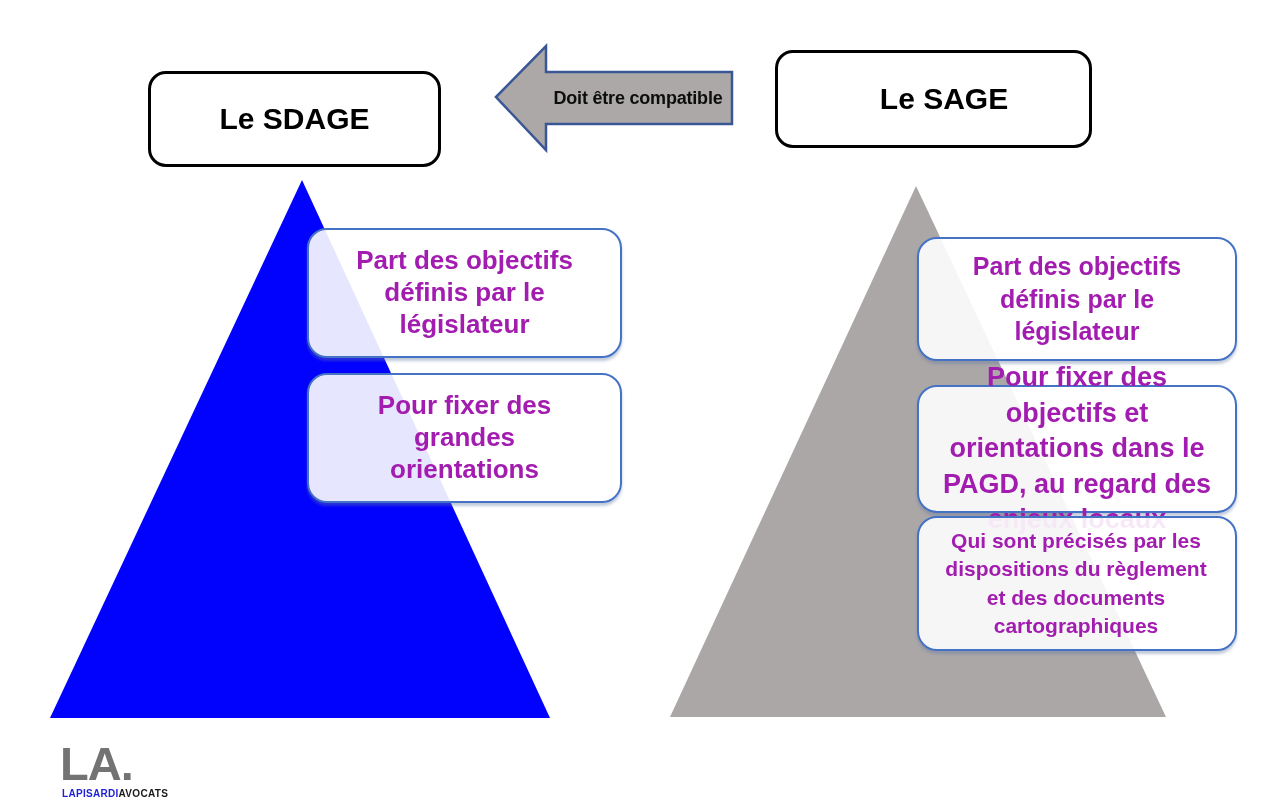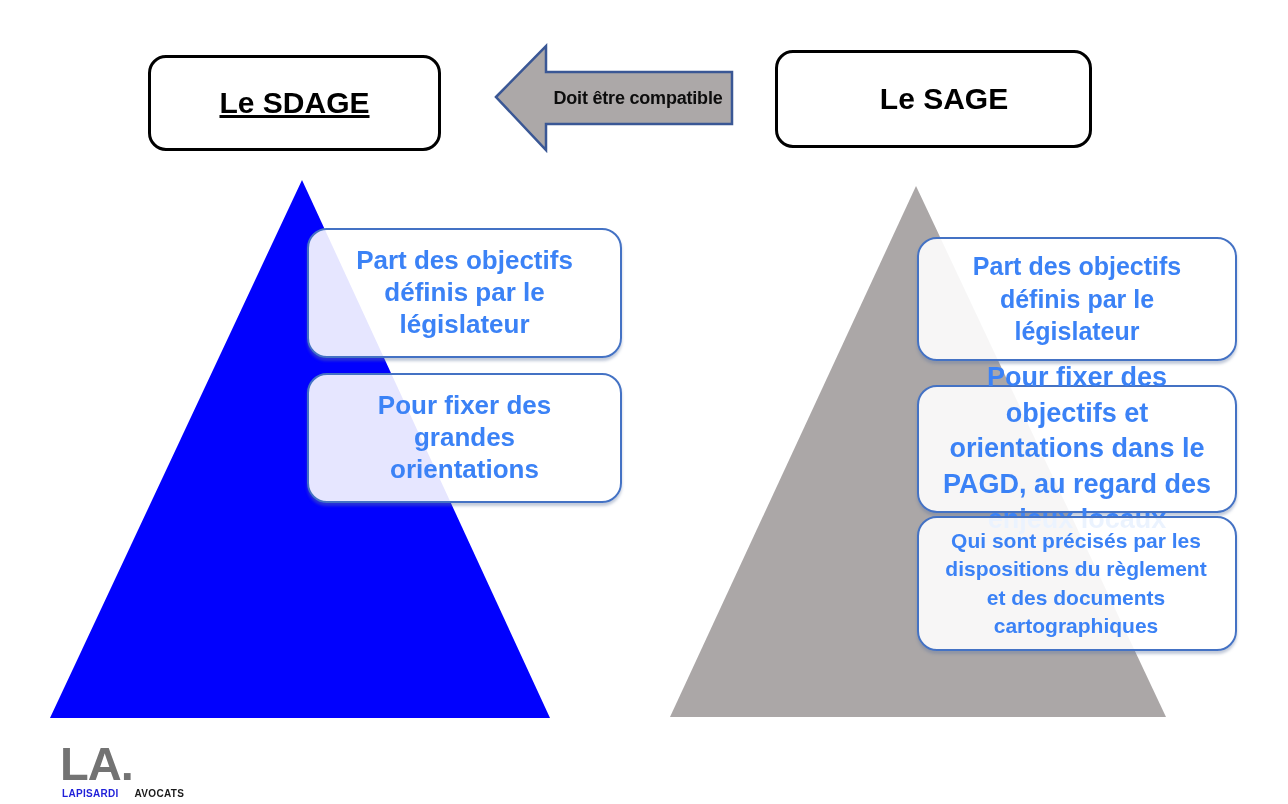--- a/index.html
+++ b/index.html
@@ -16,21 +16,21 @@
     border: 3px solid #000000;
     border-radius: 18px;
     background: #ffffff;
     display: flex;
     align-items: center;
     justify-content: center;
     font-size: 30px;
     font-weight: 700;
     color: #000000;
   }
-  .title-left  { left: 148px; top: 55px; width: 287px; height: 90px; text-decoration: underline; }
+  .title-left  { left: 148px; top: 71px; width: 287px; height: 90px; }
   .title-right { left: 775px; top: 50px; width: 290px; height: 92px; padding-left: 21px; }
 
   .arrow-svg { position: absolute; left: 492px; top: 42px; width: 242px; height: 112px; }
   .arrow-label {
     position: absolute;
     left: 545px; top: 74px; width: 186px; height: 48px;
     display: flex; align-items: center; justify-content: center;
     font-size: 18px; font-weight: 700; color: #0d0d0d;
     letter-spacing: -0.2px; text-align: left;
   }
@@ -49,21 +49,21 @@
 
   .panel-box {
     position: absolute;
     background: rgba(255,255,255,0.9);
     border: 2px solid #4472C4;
     border-radius: 20px;
     box-shadow: 0 3px 3px rgba(100,120,160,0.4);
     display: flex; align-items: center; justify-content: center;
     text-align: center;
     font-weight: 700;
-    color: #3b82f6;
+    color: #a21caf;
     padding: 4px 10px;
     box-sizing: border-box;
   }
   .lbox { left: 307px; width: 315px; font-size: 26px; line-height: 1.22; }
   .lbox1 { top: 228px; height: 130px; }
   .lbox2 { top: 373px; height: 130px; border-radius: 20px; }
   .lbox3 { top: 517px; height: 135px; }
 
   .rbox { left: 917px; width: 320px; }
   .rbox1 { top: 237px; height: 124px; font-size: 25px; line-height: 1.3; }
@@ -73,21 +73,21 @@
   .logo-mark {
     position: absolute; left: 60px; top: 740px;
     font-size: 47px; font-weight: 800; color: #737373;
     line-height: 1; letter-spacing: -1px;
   }
   .logo-sub {
     position: absolute; left: 62px; top: 788px;
     font-size: 10px; font-weight: 700; letter-spacing: 0.3px;
   }
   .logo-sub .firm { color: #1F1FD9; }
-  .logo-sub .suffix { color: #1a1a1a; padding-left: 16px; }
+  .logo-sub .suffix { color: #1a1a1a; }
 </style>
 </head>
 <body>
 
 <div class="stage">
 
   <div class="title-box title-left">
     <span>Le SDAGE</span>
   </div>
   <div class="title-box title-right">

